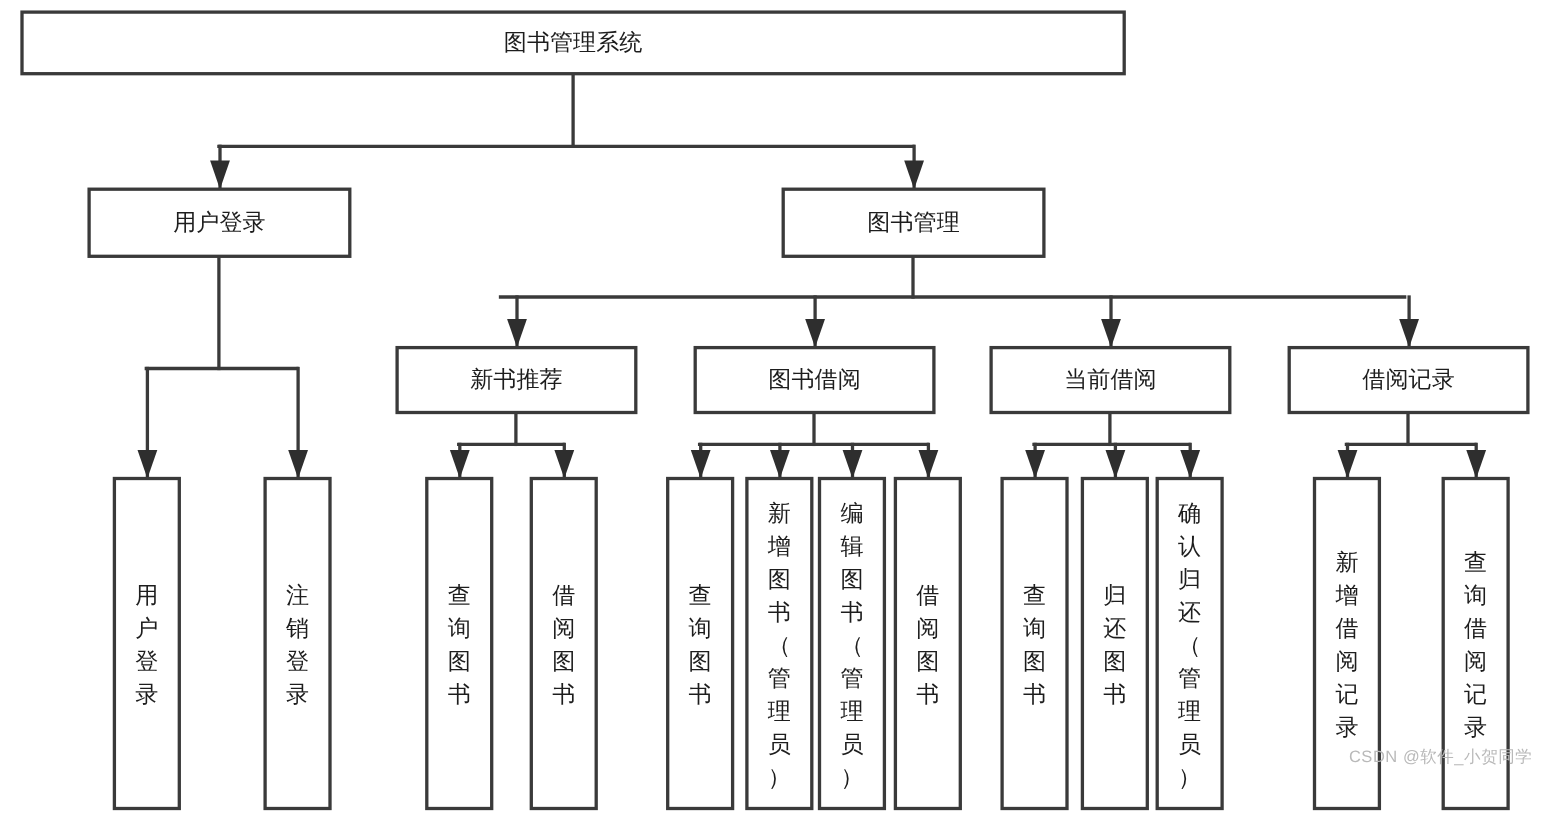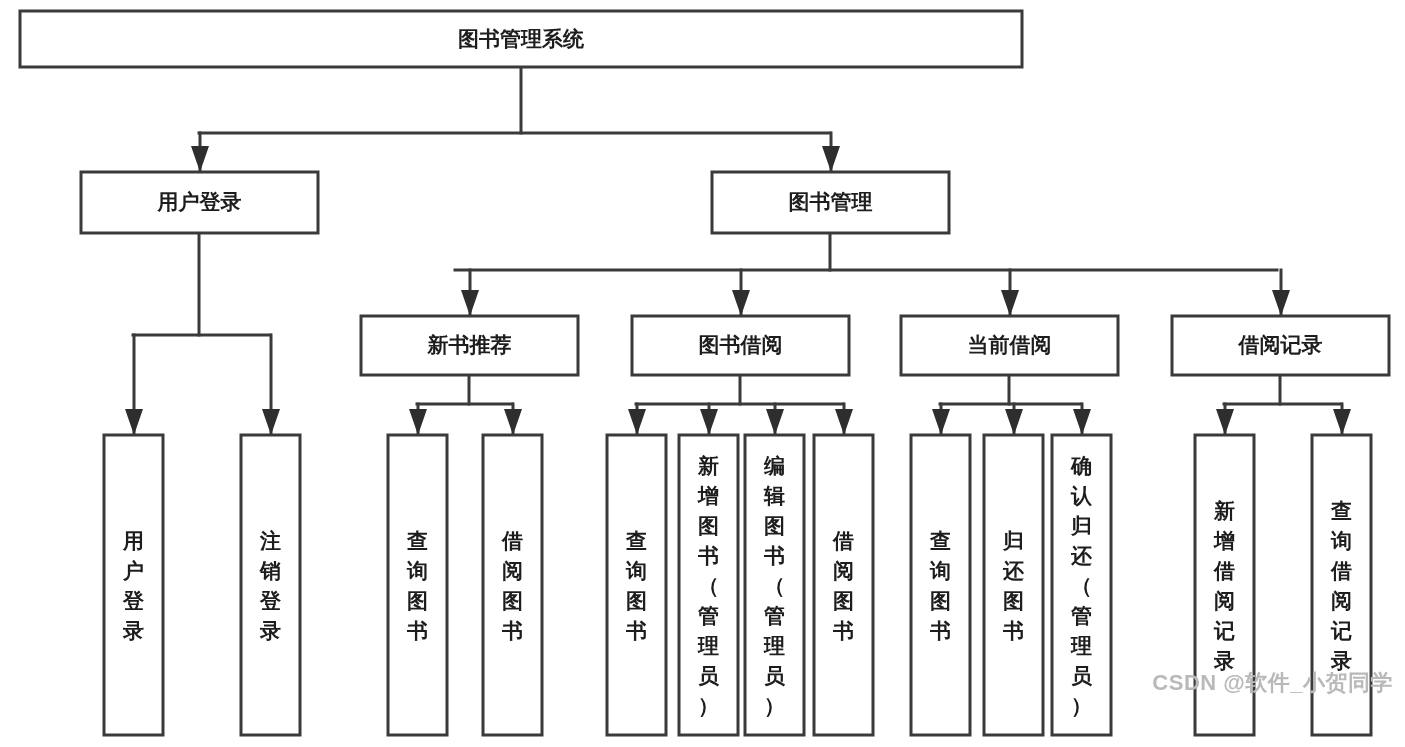--- a/index.html
+++ b/index.html
@@ -11,21 +11,20 @@
     width: 1405px;
     height: 747px;
     font-family: "Liberation Sans", sans-serif;
     overflow: hidden;
   }
   #diagram-root {
     position: relative;
     width: 1405px;
     height: 702px;
     background: #ffffff;
-    font-weight: bold;
   }
   svg.diagram-canvas {
     position: absolute;
     top: 0;
     left: 0;
     width: 1405px;
     height: 747px;
     display: block;
   }
   .node-box {
@@ -54,21 +53,21 @@
     font-family: "Liberation Sans", sans-serif;
     fill: #1d1d1d;
     font-size: 21px;
     text-anchor: middle;
   }
   .watermark {
     position: absolute;
     right: 12px;
     bottom: 4px;
     font-family: "Liberation Sans", sans-serif;
-    font-size: 22px;
+    font-size: 15px;
     color: #b9b9b9;
     letter-spacing: 0.5px;
     white-space: nowrap;
     user-select: none;
   }
 </style>
 </head>
 <body>
 
 <div id="diagram-root">

